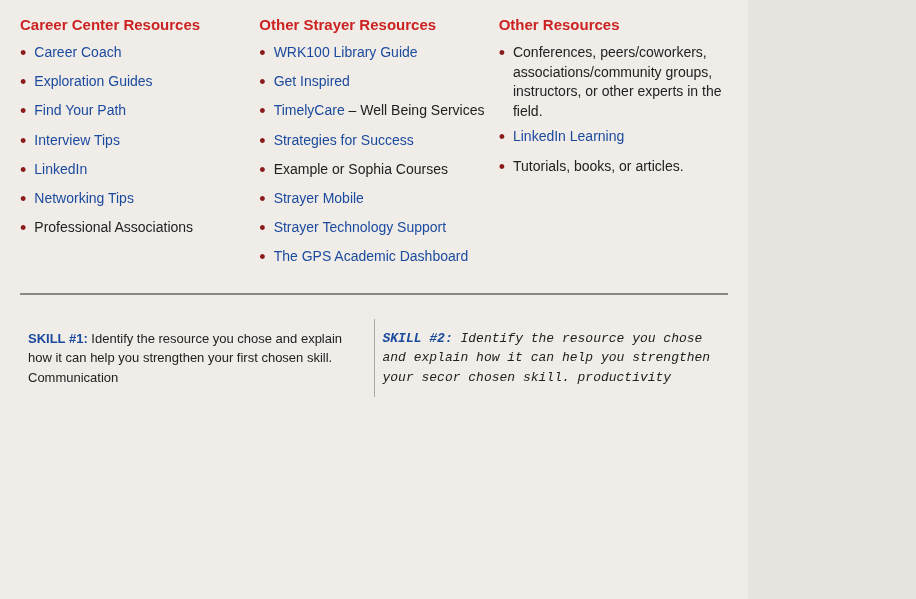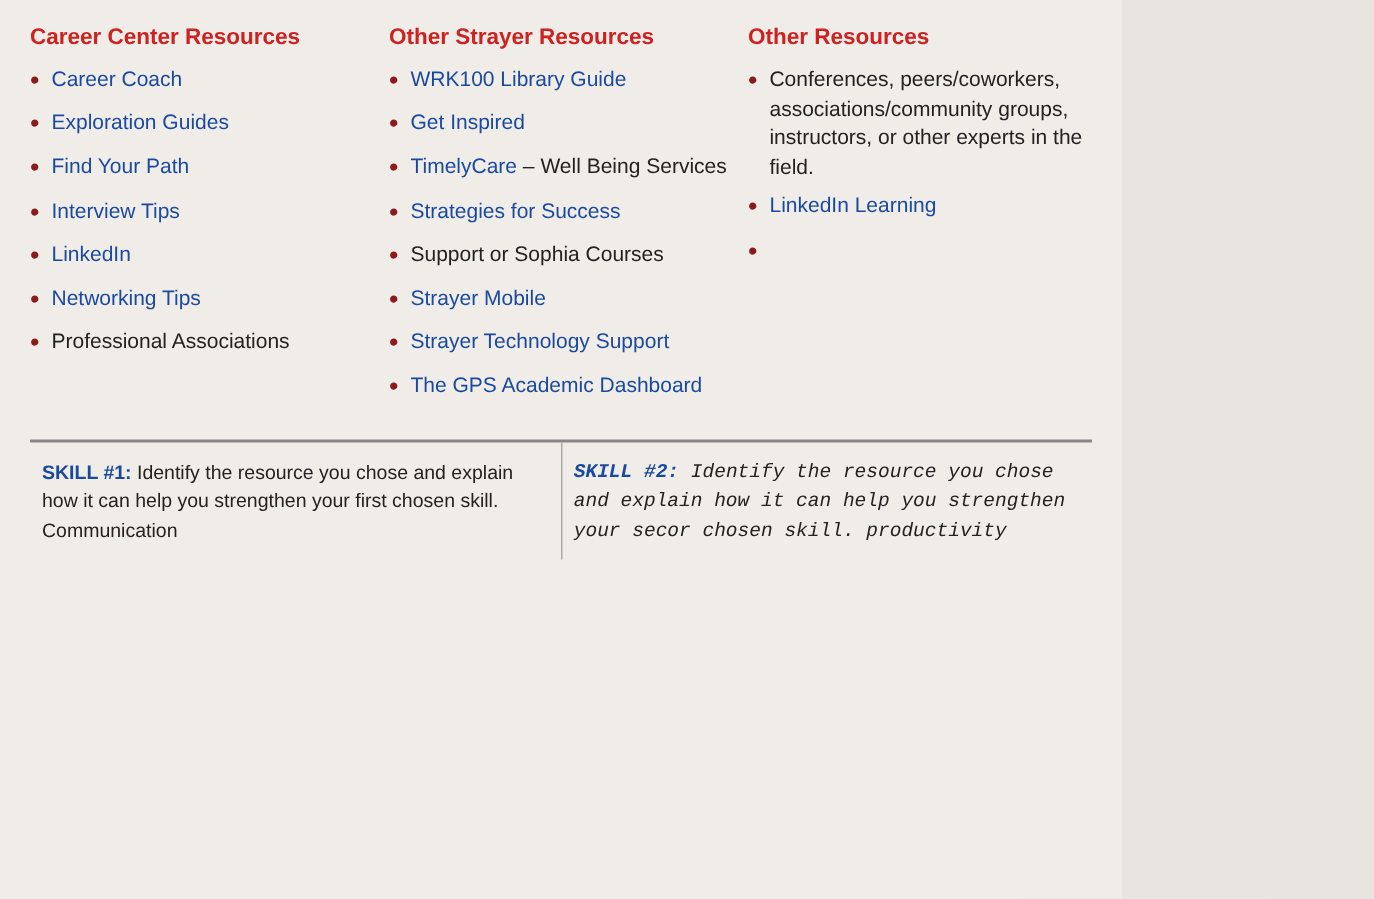--- a/index.html
+++ b/index.html
@@ -79,20 +79,21 @@
       border-top: 2px solid #888;
       margin-top: 4px;
     }
     .skill-box {
       flex: 1;
       padding: 10px 12px 10px 8px;
       font-size: 13px;
       line-height: 1.5;
       color: #222;
       border-right: 1px solid #aaa;
+      margin-top: 24px;
     }
     .skill-box:last-child {
       border-right: none;
     }
     .skill-box .skill-label {
       font-weight: bold;
       color: #1a4a9e;
     }
     .skill-box.italic-text {
       font-style: italic;
@@ -155,21 +156,21 @@
           <span>
             <a class="link-blue">TimelyCare</a><span class="plain-text"> – Well Being Services</span>
           </span>
         </li>
         <li>
           <span class="bullet">•</span>
           <a class="link-blue">Strategies for Success</a>
         </li>
         <li>
           <span class="bullet">•</span>
-          <span class="plain-text">Support or Sophia Courses</span>
+          <span class="plain-text">Example or Sophia Courses</span>
         </li>
         <li>
           <span class="bullet">•</span>
           <a class="link-blue">Strayer Mobile</a>
         </li>
         <li>
           <span class="bullet">•</span>
           <a class="link-blue">Strayer Technology Support</a>
         </li>
         <li>
@@ -185,20 +186,21 @@
         <li>
           <span class="bullet">•</span>
           <span class="plain-text">Conferences, peers/coworkers, associations/community groups, instructors, or other experts in the field.</span>
         </li>
         <li>
           <span class="bullet">•</span>
           <a class="link-blue">LinkedIn Learning</a>
         </li>
         <li>
           <span class="bullet">•</span>
+          <span class="plain-text">Tutorials, books, or articles.</span>
         </li>
       </ul>
     </div>
   </div>
 
 
   <div class="skills-section">
     <div class="skill-box">
       <span class="skill-label">SKILL #1:</span><span> Identify the resource you chose and explain how it can help you strengthen your first chosen skill. Communication</span>
     </div>

